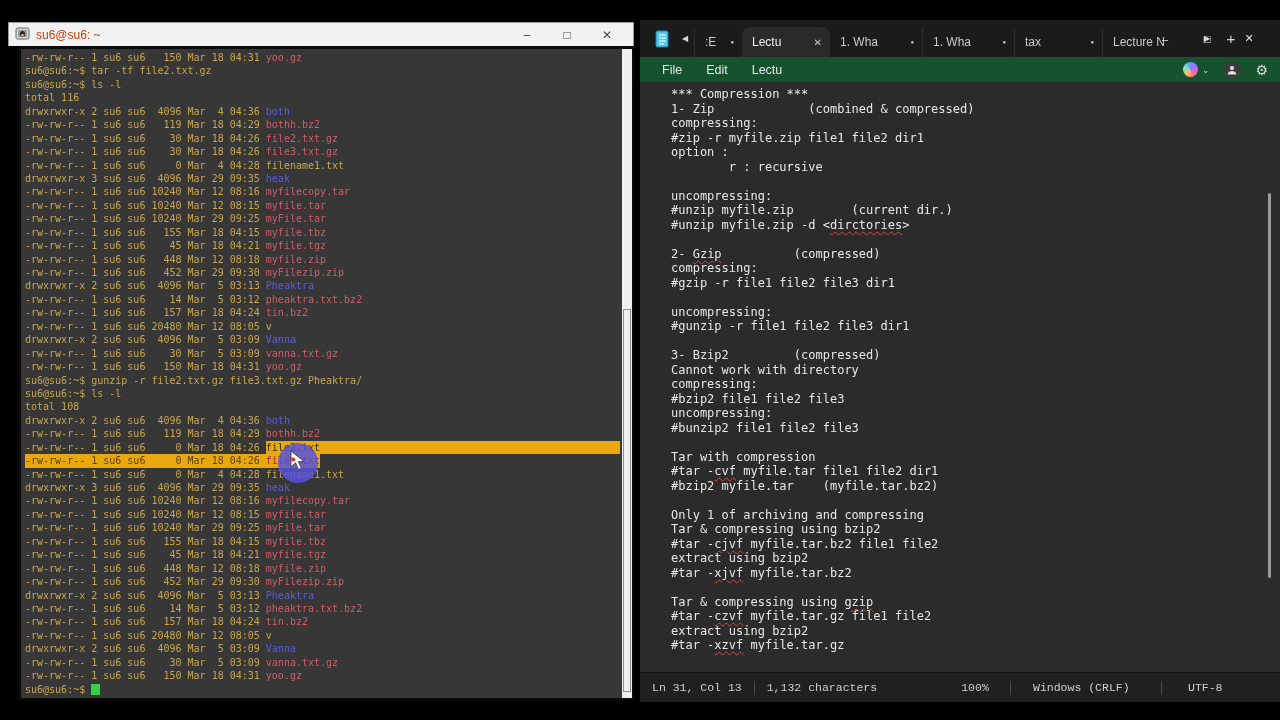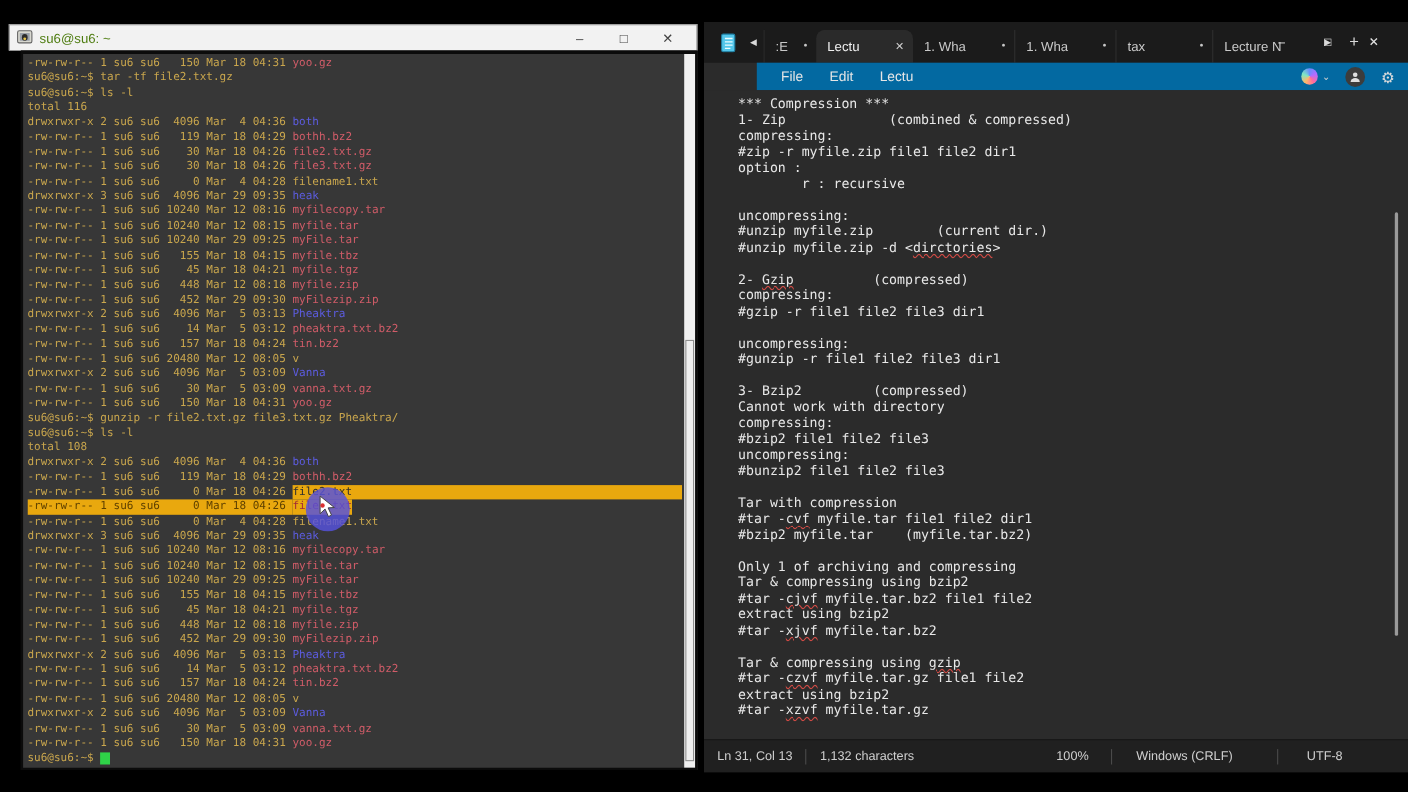--- a/index.html
+++ b/index.html
@@ -4,21 +4,21 @@
 <style>
   * { margin:0; padding:0; box-sizing:border-box; }
   html,body { width:1280px; height:720px; background:#000; overflow:hidden;
               font-family:"Liberation Sans", sans-serif; }
   .stage { position:absolute; inset:0; background:#000; }
 
   
   .term { position:absolute; left:8px; top:22px; width:626px; height:678px; }
   .term-titlebar { height:24px; background:#f2f2f2; display:flex; align-items:center;
                    padding:0 6px; border:1px solid #9a9a9a; border-bottom:none; }
-  .term-title { font-size:12px; color:#4d7c0f; margin-left:6px; }
+  .term-title { font-size:12px; color:#c2410c; margin-left:6px; }
   .term-controls { margin-left:auto; display:flex; gap:0; }
   .term-ctl { width:40px; text-align:center; color:#444; font-size:12px; line-height:22px; cursor:default; }
   .term-body { position:absolute; left:0; right:0; top:24px; bottom:0;
                background:#373737; border:2px solid #0b0b0b; border-top-width:3px; overflow:hidden;margin-left:11px; }
   .term-content { position:absolute; left:4px; top:2px; right:12px; bottom:0; overflow:hidden;
                   font-family:"DejaVu Sans Mono", monospace; font-size:10px; }
   .tline { display:flex; height:13.45px; line-height:13.45px; white-space:pre; }
   .tline span { white-space:pre; }
   .c-y  { color:#c9a64d; }
   .c-r  { color:#d05c68; }
@@ -53,43 +53,43 @@
   .tab.active { width:88px; }
   .tab.mid { width:92px;text-align:center; }
   .tab.mid2 { width:88px; }
   .tab.last { width:96px; }
   .dot { margin-left:auto; font-size:6px; color:#c8c8c8; padding-left:6px; }
   .tab-close { margin-left:auto; font-size:10px; color:#cfcfcf; padding-left:8px; }
   .newtab { align-self:center; width:30px; text-align:center; color:#d9d9d9; font-size:15px; cursor:default; }
   .np-wincontrols { position:absolute; right:10px; top:0; height:37px; display:flex;
                     align-items:center; gap:0; }
   .np-ctl { width:42px; text-align:center; color:#e3e3e3; font-size:11px; cursor:default; }
-  .np-menubar { position:relative; height:25px; background:#0369a1; display:flex;
-                align-items:center; padding-left:10px;margin-left:48px; }
+  .np-menubar { position:relative; height:25px; background:#14532d; display:flex;
+                align-items:center; padding-left:10px; }
   .menu-item { color:#e6e6e6; font-size:12.5px; padding:3px 12px; cursor:default; }
   .np-menuicons { position:absolute; right:12px; top:0; height:25px; display:flex;
                   align-items:center; gap:14px; }
   .copilot-wrap { display:flex; align-items:center; gap:4px; }
   .copilot { width:15px; height:15px; border-radius:50%;
              background:conic-gradient(#6a8dff,#b56bff,#ff6b9d,#ffb86b,#7de8c3,#6a8dff); }
   .chev { color:#cfcfcf; font-size:9px; }
   .account { width:18px; height:18px; border-radius:50%; background:#3c3c3c;
              display:flex; align-items:center; justify-content:center; }
   .gear { color:#dcdcdc; font-size:14px; }
   .np-content { position:absolute; left:0; right:0; top:62px; bottom:30px; background:#2b2b2b;
                 padding:5px 0 0 31px; overflow:hidden;
                 font-family:"DejaVu Sans Mono", monospace; font-size:12px; color:#e8e8e8; }
   .nline { height:14.5px; line-height:14.5px; white-space:pre; }
   .sp { text-decoration:underline; text-decoration-style:wavy;
         text-decoration-color:#d14a44; text-decoration-thickness:1px; text-underline-offset:2px; }
   .np-scrollthumb { position:absolute; right:9px; top:173px; height:385px; width:3px;
                     background:#9a9a9a; border-radius:2px; }
   .np-status { position:absolute; left:0; right:0; bottom:0; height:30px; background:#202020;
                border-top:1px solid #171717; display:flex; align-items:center;
-               font-size:11.5px; color:#cfcfcf; }
+               font-size:11.5px; color:#cfcfcf;font-family:Liberation Mono, monospace; }
   .st-cell { padding:0 12px; white-space:nowrap; }
   .st-sep { width:1px; height:14px; background:#4a4a4a; }
   .st-spacer { flex:1; }
   .st-zoom { width:70px; text-align:center; }
   .st-eol { width:150px; padding-left:22px; }
   .st-enc { width:118px; padding-left:26px; }
 </style>
 </head>
 <body>
 

